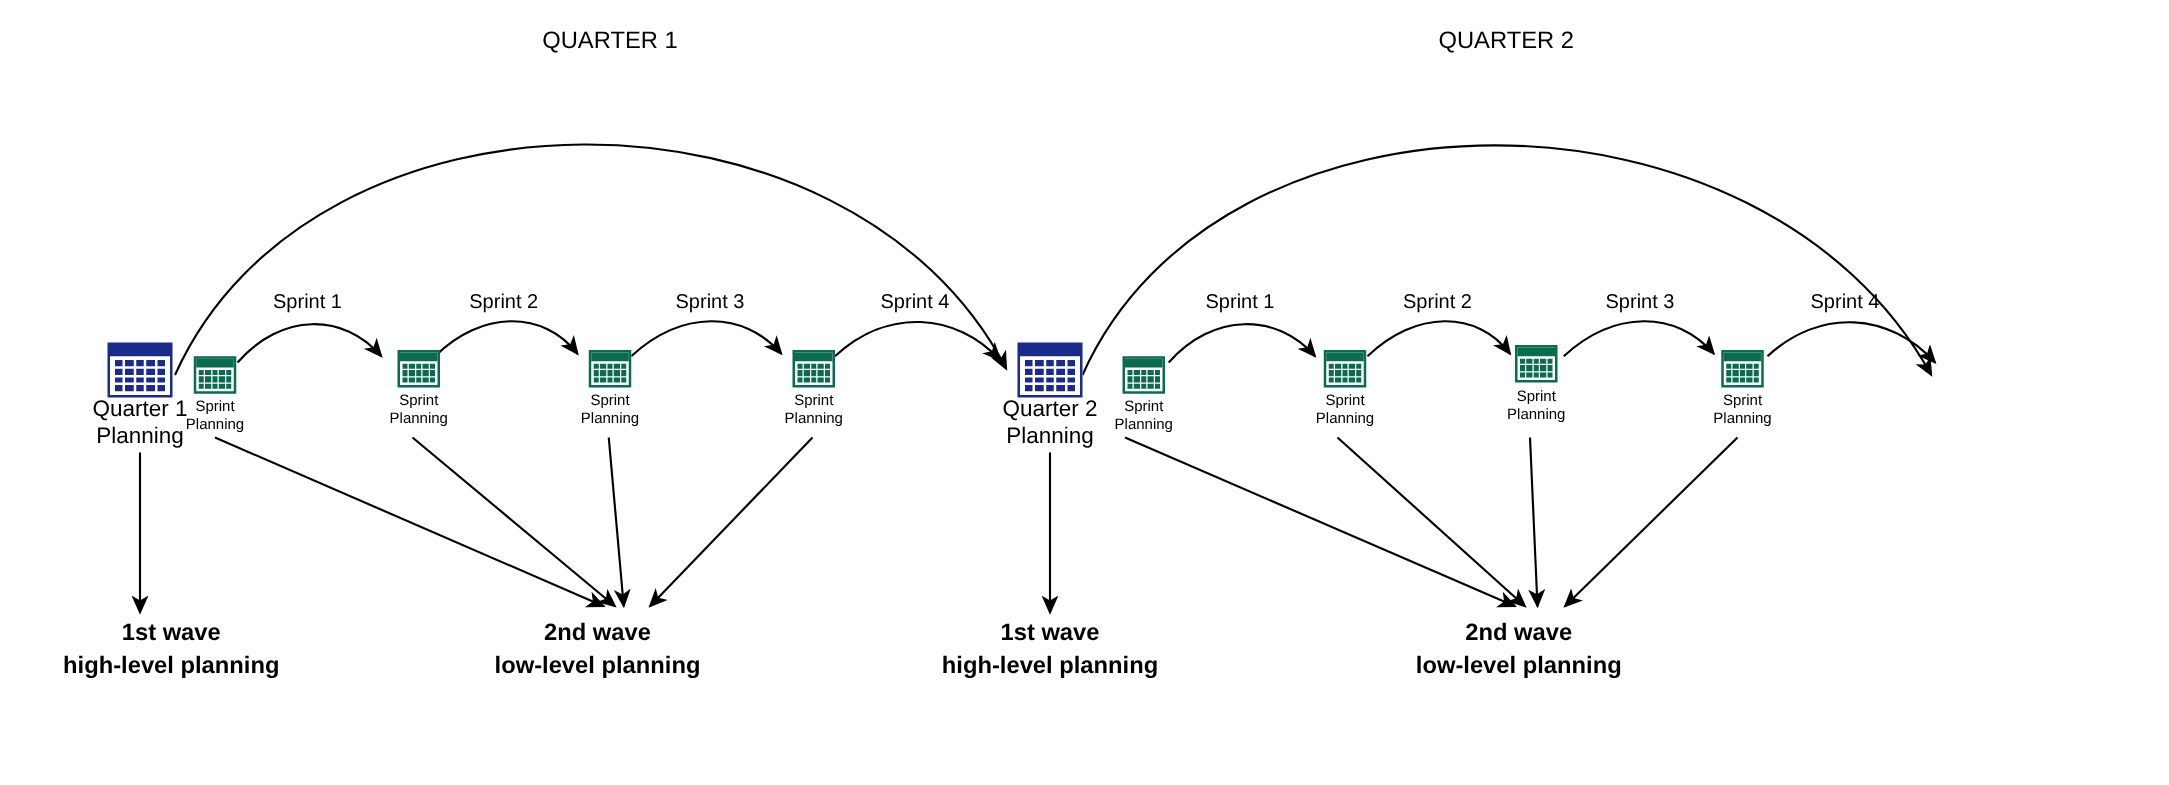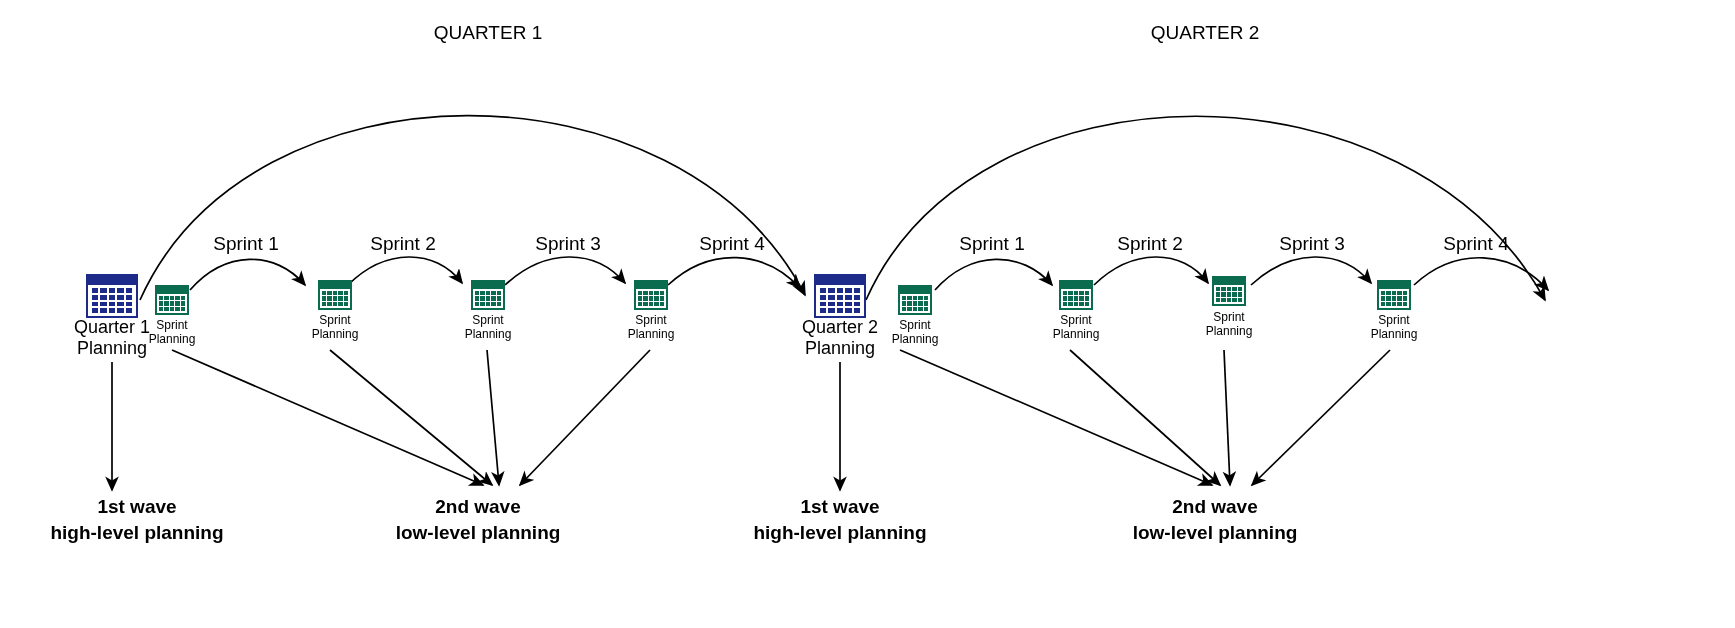--- a/index.html
+++ b/index.html
@@ -20,21 +20,21 @@
   .cal.blue .hdr{height:9px;}
   .cal.blue .body{grid-template-columns:repeat(5,1fr);grid-template-rows:repeat(4,1fr);gap:2px;padding:3px 4px;}
   .cal.green{--c:#0b6b4f;width:34px;height:30px;}
   .cal.green .hdr{height:7px;}
   .cal.green .body{grid-template-columns:repeat(5,1fr);grid-template-rows:repeat(3,1fr);gap:1px;padding:2px;}
 
   
   .lbl{position:absolute;text-align:center;line-height:1.18;white-space:pre-line;}
   .lbl.qtr-node{font-size:18px;width:160px;}
   .lbl.sprint-node{font-size:12px;width:90px;}
-  .lbl.arc{font-size:19px;width:220px;}
+  .lbl.arc{font-size:16px;width:220px;}
   .lbl.quarter-title{font-size:19px;width:300px;}
   .lbl.wave{font-size:19px;font-weight:bold;width:360px;line-height:1.35;}
 </style>
 </head>
 <body>
 
 <div id="stage">
 
   <svg class="arcs" viewBox="0 0 1735 628">
     <defs>

